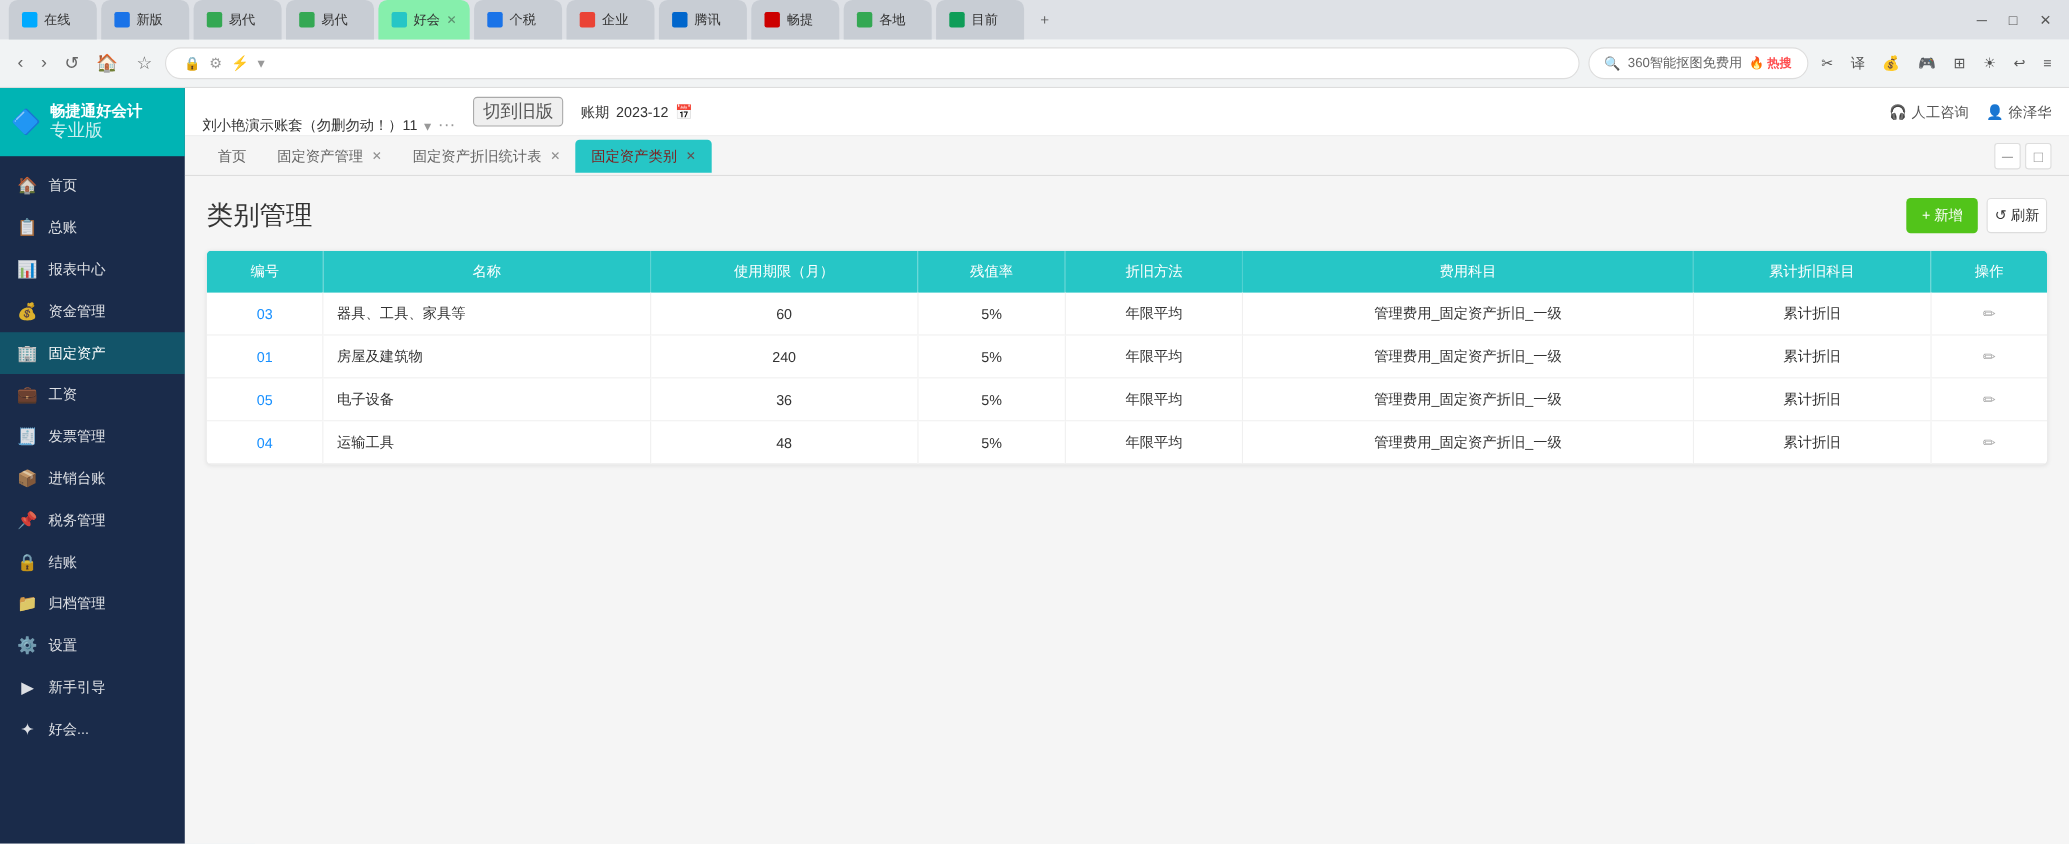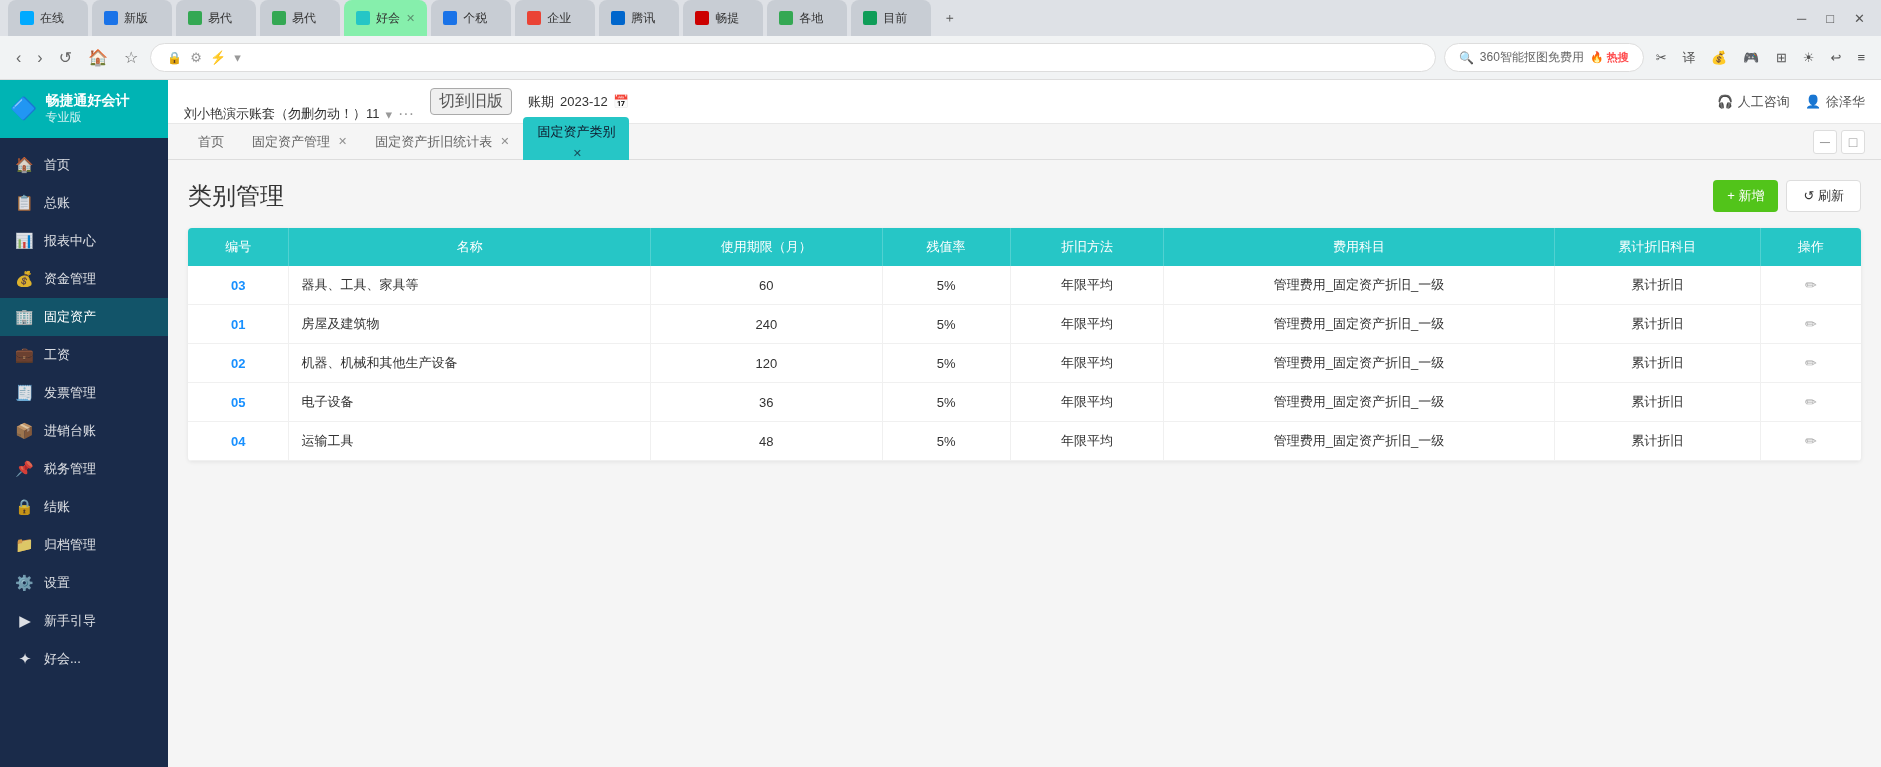--- a/index.html
+++ b/index.html
@@ -22,63 +22,63 @@
     .search-bar { background: #fff; border: 1px solid #ddd; border-radius: 20px; padding: 5px 14px; font-size: 12px; color: #666; display: flex; align-items: center; gap: 6px; min-width: 180px; }
     .hot-label { color: #ff4d4f; font-size: 11px; font-weight: bold; }
 
     
     .app-container { display: flex; height: calc(100vh - 80px); }
 
     
     .sidebar { width: 168px; background: #1a2b4a; color: #fff; display: flex; flex-direction: column; flex-shrink: 0; }
     .sidebar-logo { background: #00b4b4; padding: 12px 10px; display: flex; align-items: center; gap: 8px; }
     .logo-text { font-size: 14px; font-weight: bold; color: #fff; line-height: 1.2; }
-    .logo-sub { font-size: 12px; color: rgba(255,255,255,0.8); }
+    .logo-sub { font-size: 16px; color: rgba(255,255,255,0.8); }
     .sidebar-nav { flex: 1; padding: 8px 0; }
     .nav-item { display: flex; align-items: center; gap: 10px; padding: 10px 16px; cursor: pointer; color: rgba(255,255,255,0.85); font-size: 13px; transition: background 0.2s; }
     .nav-item.active { background: rgba(0,180,180,0.3); color: #fff; }
     .nav-icon { width: 18px; height: 18px; display: flex; align-items: center; justify-content: center; font-size: 15px; flex-shrink: 0; }
 
     
     .app-header { background: #fff; border-bottom: 1px solid #e8e8e8; padding: 0 16px; height: 44px; display: flex; align-items: center; gap: 16px; }
     .user-info { display: flex; align-items: center; gap: 6px; font-size: 13px; color: #333; margin-top: 25px; }
     .period-info { display: flex; align-items: center; gap: 6px; font-size: 13px; }
     .switch-btn { border: 1px solid #aaa; border-radius: 4px; padding: 2px 8px; font-size: 16px; cursor: pointer; color: #555; }
     .header-right { margin-left: auto; display: flex; align-items: center; gap: 16px; font-size: 13px; color: #555; }
     .service-btn { display: flex; align-items: center; gap: 4px; cursor: pointer; }
     .user-avatar { display: flex; align-items: center; gap: 4px; cursor: pointer; }
 
     
     .page-tabs { background: #f5f5f5; border-bottom: 1px solid #ddd; display: flex; align-items: center; padding: 0 16px; height: 36px; }
     .page-tab { padding: 6px 14px; font-size: 13px; cursor: pointer; color: #666; display: flex; align-items: center; gap: 6px; border-radius: 4px 4px 0 0; }
-    .page-tab.active { background: #26c6c6; color: #0f172a; flex-direction: column; }
+    .page-tab.active { background: #26c6c6; color: #7f1d1d; }
     .page-tab-close { font-size: 11px; opacity: 0.7; margin-left: 2px; }
 
     
     .main-content { flex: 1; background: #f5f5f5; overflow: auto; }
     .content-area { padding: 20px; }
 
     
     .page-title-bar { display: flex; align-items: center; justify-content: space-between; margin-bottom: 16px; }
     .page-title { font-size: 24px; font-weight: 500; color: #333; }
 
     
     .action-group { display: flex; gap: 8px; }
     .btn-add { background: #52c41a; color: #fff; border: none; border-radius: 4px; padding: 6px 14px; font-size: 13px; cursor: pointer; display: flex; align-items: center; gap: 4px; }
-    .btn-refresh { background: #fff; color: #333; border: 1px solid #ddd; border-radius: 4px; padding: 6px 16px; font-size: 13px; cursor: pointer; display: flex; align-items: center; gap: 4px; }
+    .btn-refresh { background: #fff; color: #333; border: 1px solid #ddd; border-radius: 4px; padding: 6px 6px; font-size: 13px; cursor: pointer; display: flex; align-items: center; gap: 4px; }
 
     
     .data-table { width: 100%; border-collapse: collapse; background: #fff; border-radius: 4px; overflow: hidden; box-shadow: 0 1px 4px rgba(0,0,0,0.08); }
     .data-table thead tr { background: #26c6c6; color: #fff; padding-left: 23px; }
     .data-table th { padding: 10px 12px; text-align: center; font-weight: normal; font-size: 13px; border-right: 1px solid rgba(255,255,255,0.2); }
     .data-table th:last-child { border-right: none; }
     .data-table tbody tr { border-bottom: 1px solid #f0f0f0; }
     .data-table td { padding: 10px 12px; text-align: center; font-size: 13px; color: #333; border-right: 1px solid #f0f0f0; }
     .data-table td:last-child { border-right: none; }
-    .data-table td.code-cell { color: #1890ff; cursor: pointer; font-weight: bold; }
+    .data-table td.code-cell { color: #1890ff; cursor: pointer; }
     .data-table td.name-cell { text-align: left; }
     .edit-icon { color: #aaa; cursor: pointer; font-size: 14px; }
     .page-ctrl-btn { width: 24px; height: 24px; display: flex; align-items: center; justify-content: center; cursor: pointer; color: #999; font-size: 14px; border: 1px solid #ddd; background: #fff; border-radius: 3px; }
 
     
     ::-webkit-scrollbar { width: 6px; height: 6px; }
     ::-webkit-scrollbar-track { background: #f1f1f1; }
     ::-webkit-scrollbar-thumb { background: #ccc; border-radius: 3px; }
   </style>
 </head>
@@ -324,32 +324,20 @@
     <td>240</td>
     <td>5%</td>
     <td>年限平均</td>
     <td>管理费用_固定资产折旧_一级</td>
     <td>累计折旧</td>
     <td>
       <span class="edit-icon" title="编辑">✏</span>
     </td>
   </tr>
               <tr>
-    <td class="code-cell">02</td>
-    <td class="name-cell">机器、机械和其他生产设备</td>
-    <td>120</td>
-    <td>5%</td>
-    <td>年限平均</td>
-    <td>管理费用_固定资产折旧_一级</td>
-    <td>累计折旧</td>
-    <td>
-      <span class="edit-icon" title="编辑">✏</span>
-    </td>
-  </tr>
-              <tr>
     <td class="code-cell">05</td>
     <td class="name-cell">电子设备</td>
     <td>36</td>
     <td>5%</td>
     <td>年限平均</td>
     <td>管理费用_固定资产折旧_一级</td>
     <td>累计折旧</td>
     <td>
       <span class="edit-icon" title="编辑">✏</span>
     </td>

